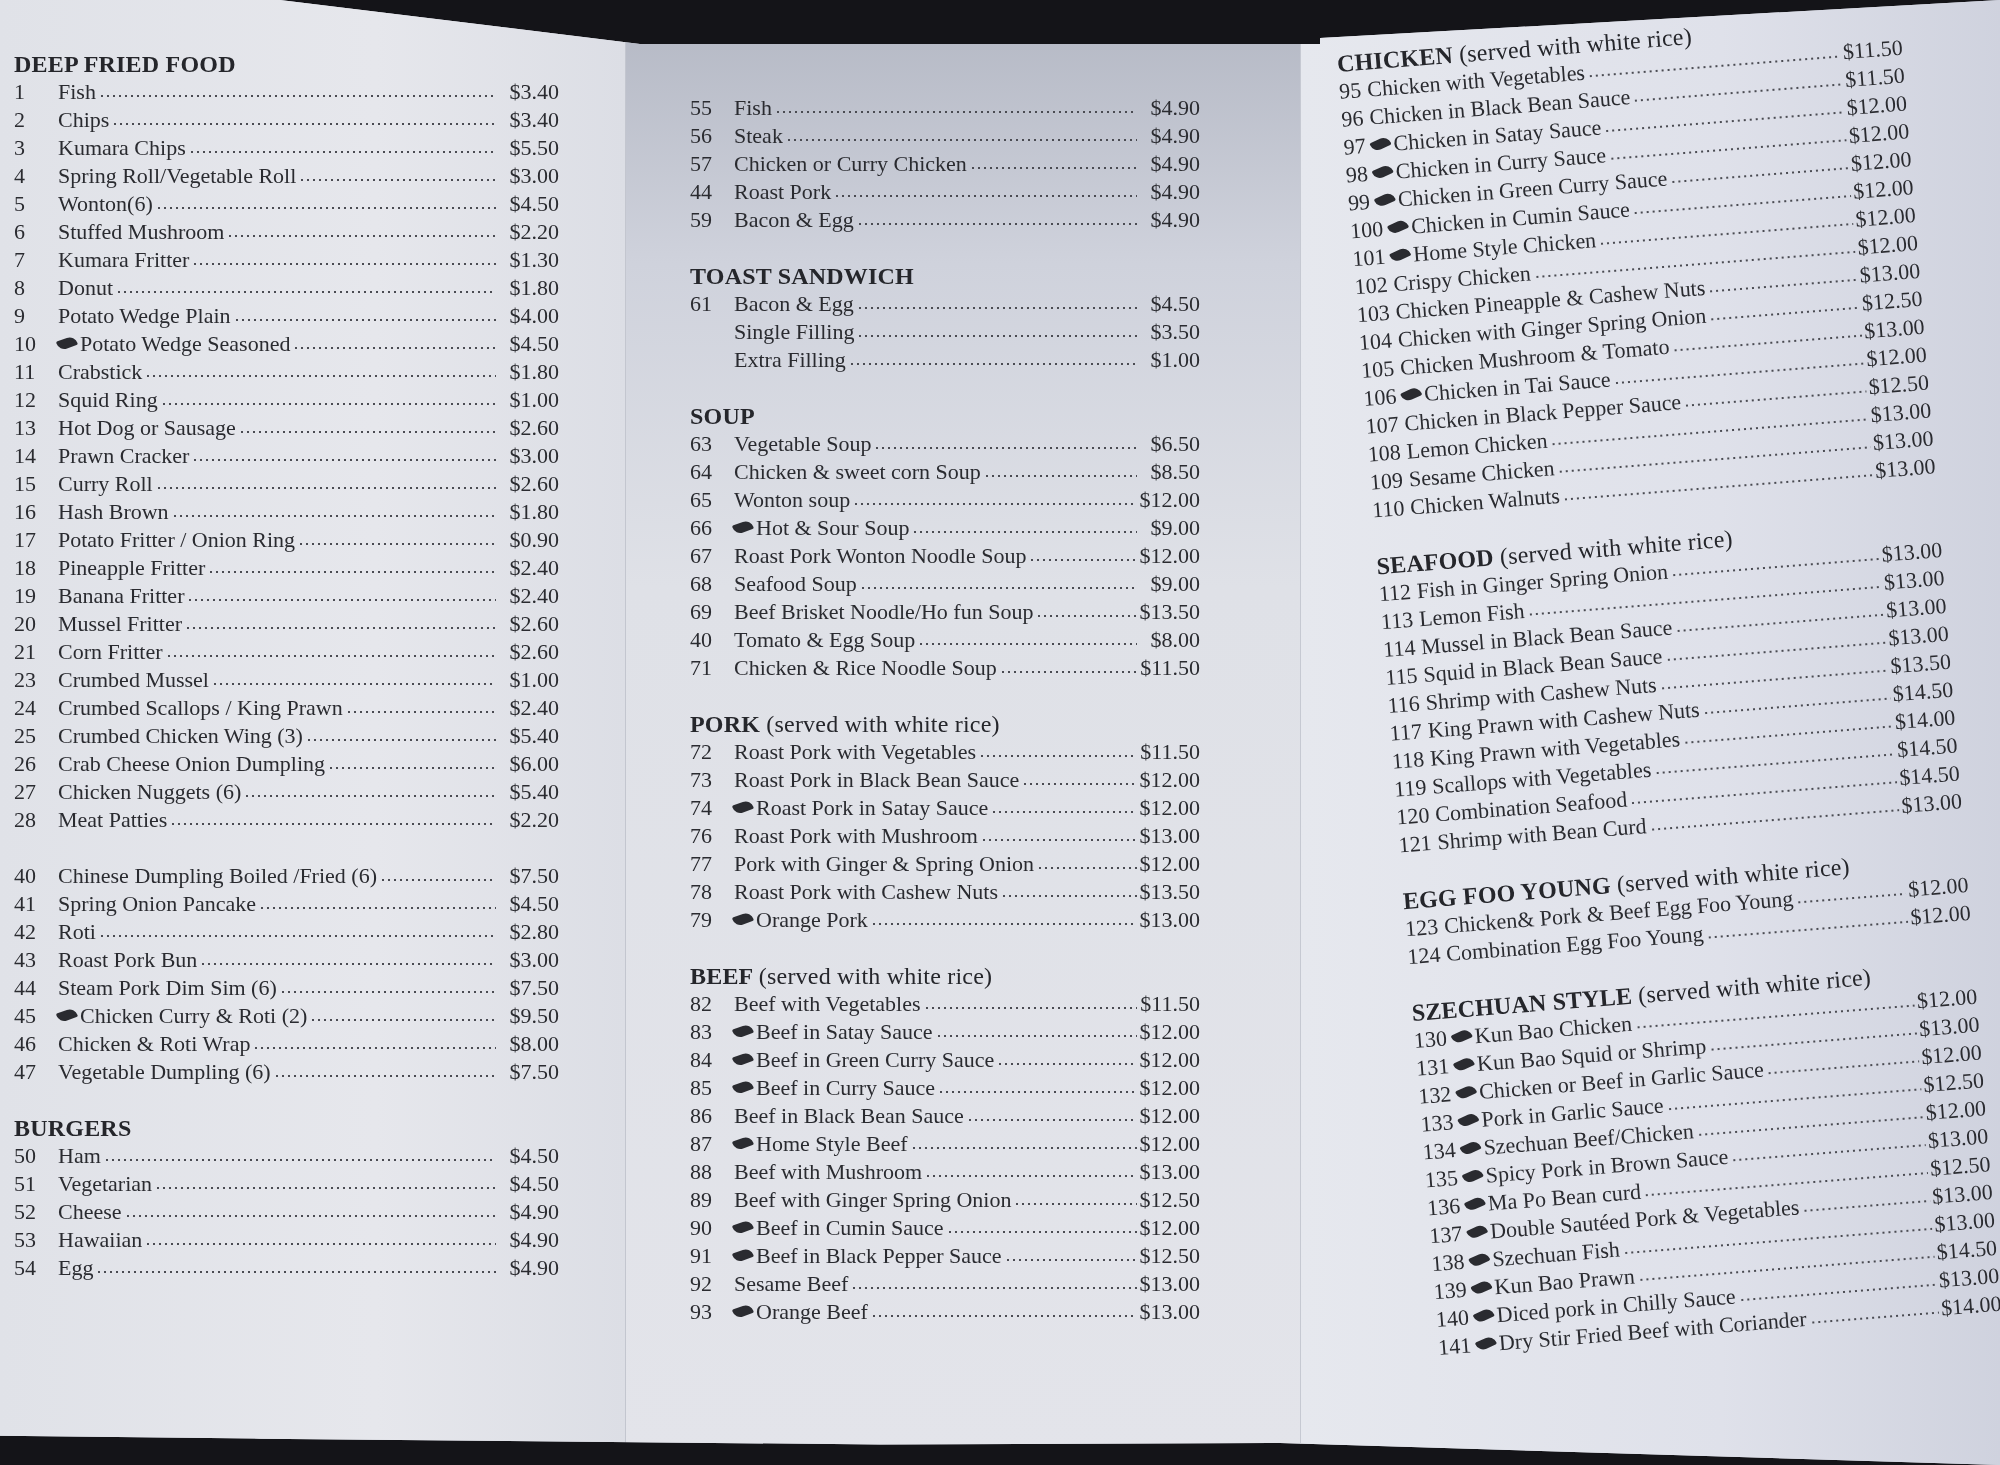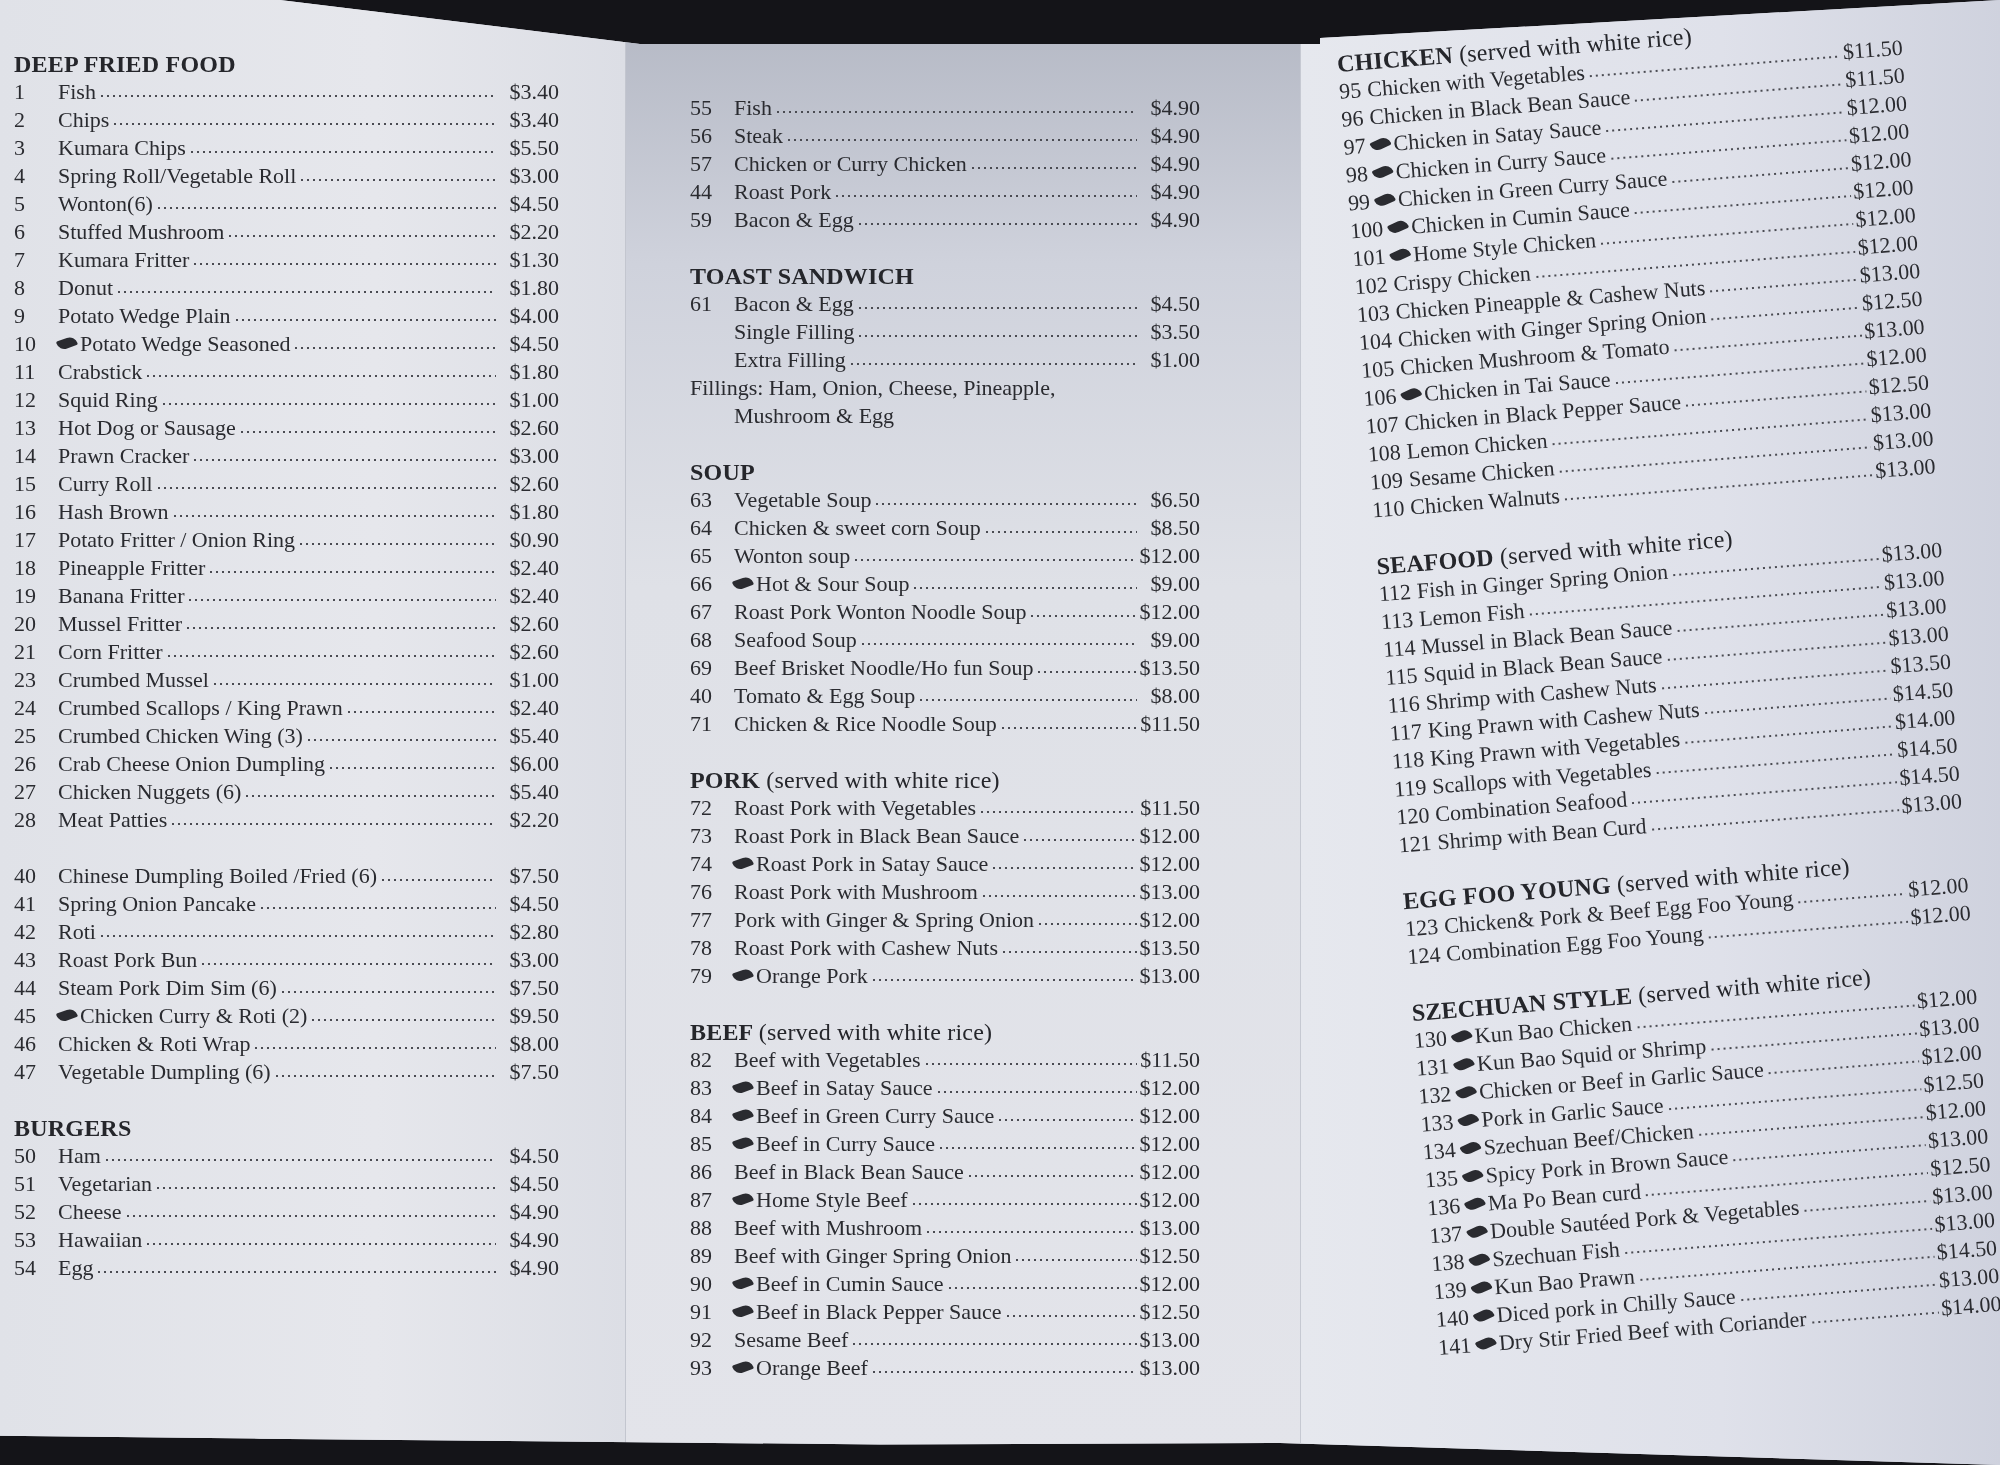--- a/index.html
+++ b/index.html
@@ -418,21 +418,20 @@
     <span class="price">$3.50</span>
   </div>
           <div class="item indent">
     <span class="num" style="width: 0px;"></span>
 
     <span class="name">Extra Filling</span>
     <span class="dots"></span>
     <span class="price">$1.00</span>
   </div>
         </div>
-  <div class="note"><span>Fillings: Ham, Onion, Cheese, Pineapple,</span><span class="cont">Mushroom &amp; Egg</span></div>
       </div>
       <div class="section">
     <div class="sec-title"><span class="t">SOUP</span> <span class="sec-note"></span></div>
     <div class="items">
           <div class="item">
     <span class="num">63</span>
 
     <span class="name">Vegetable Soup</span>
     <span class="dots"></span>
     <span class="price">$6.50</span>

